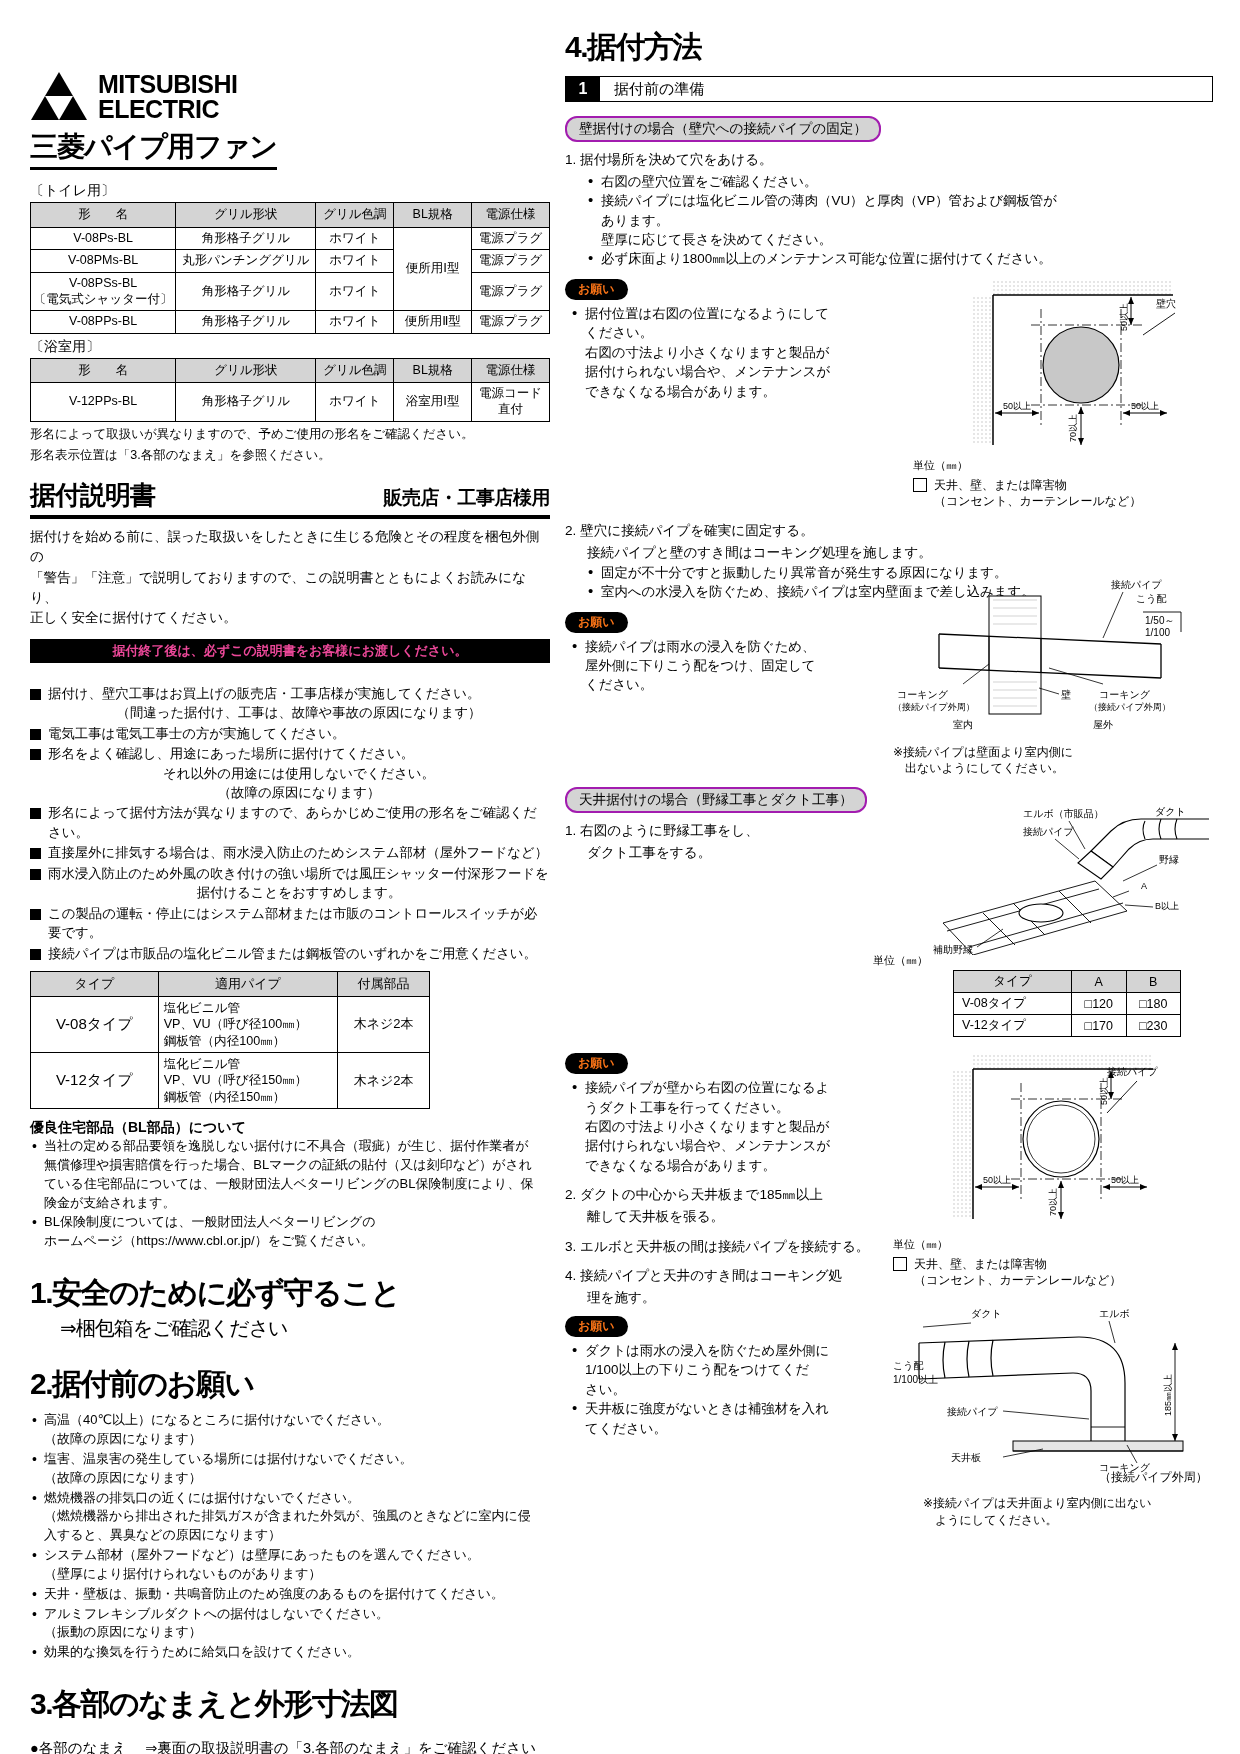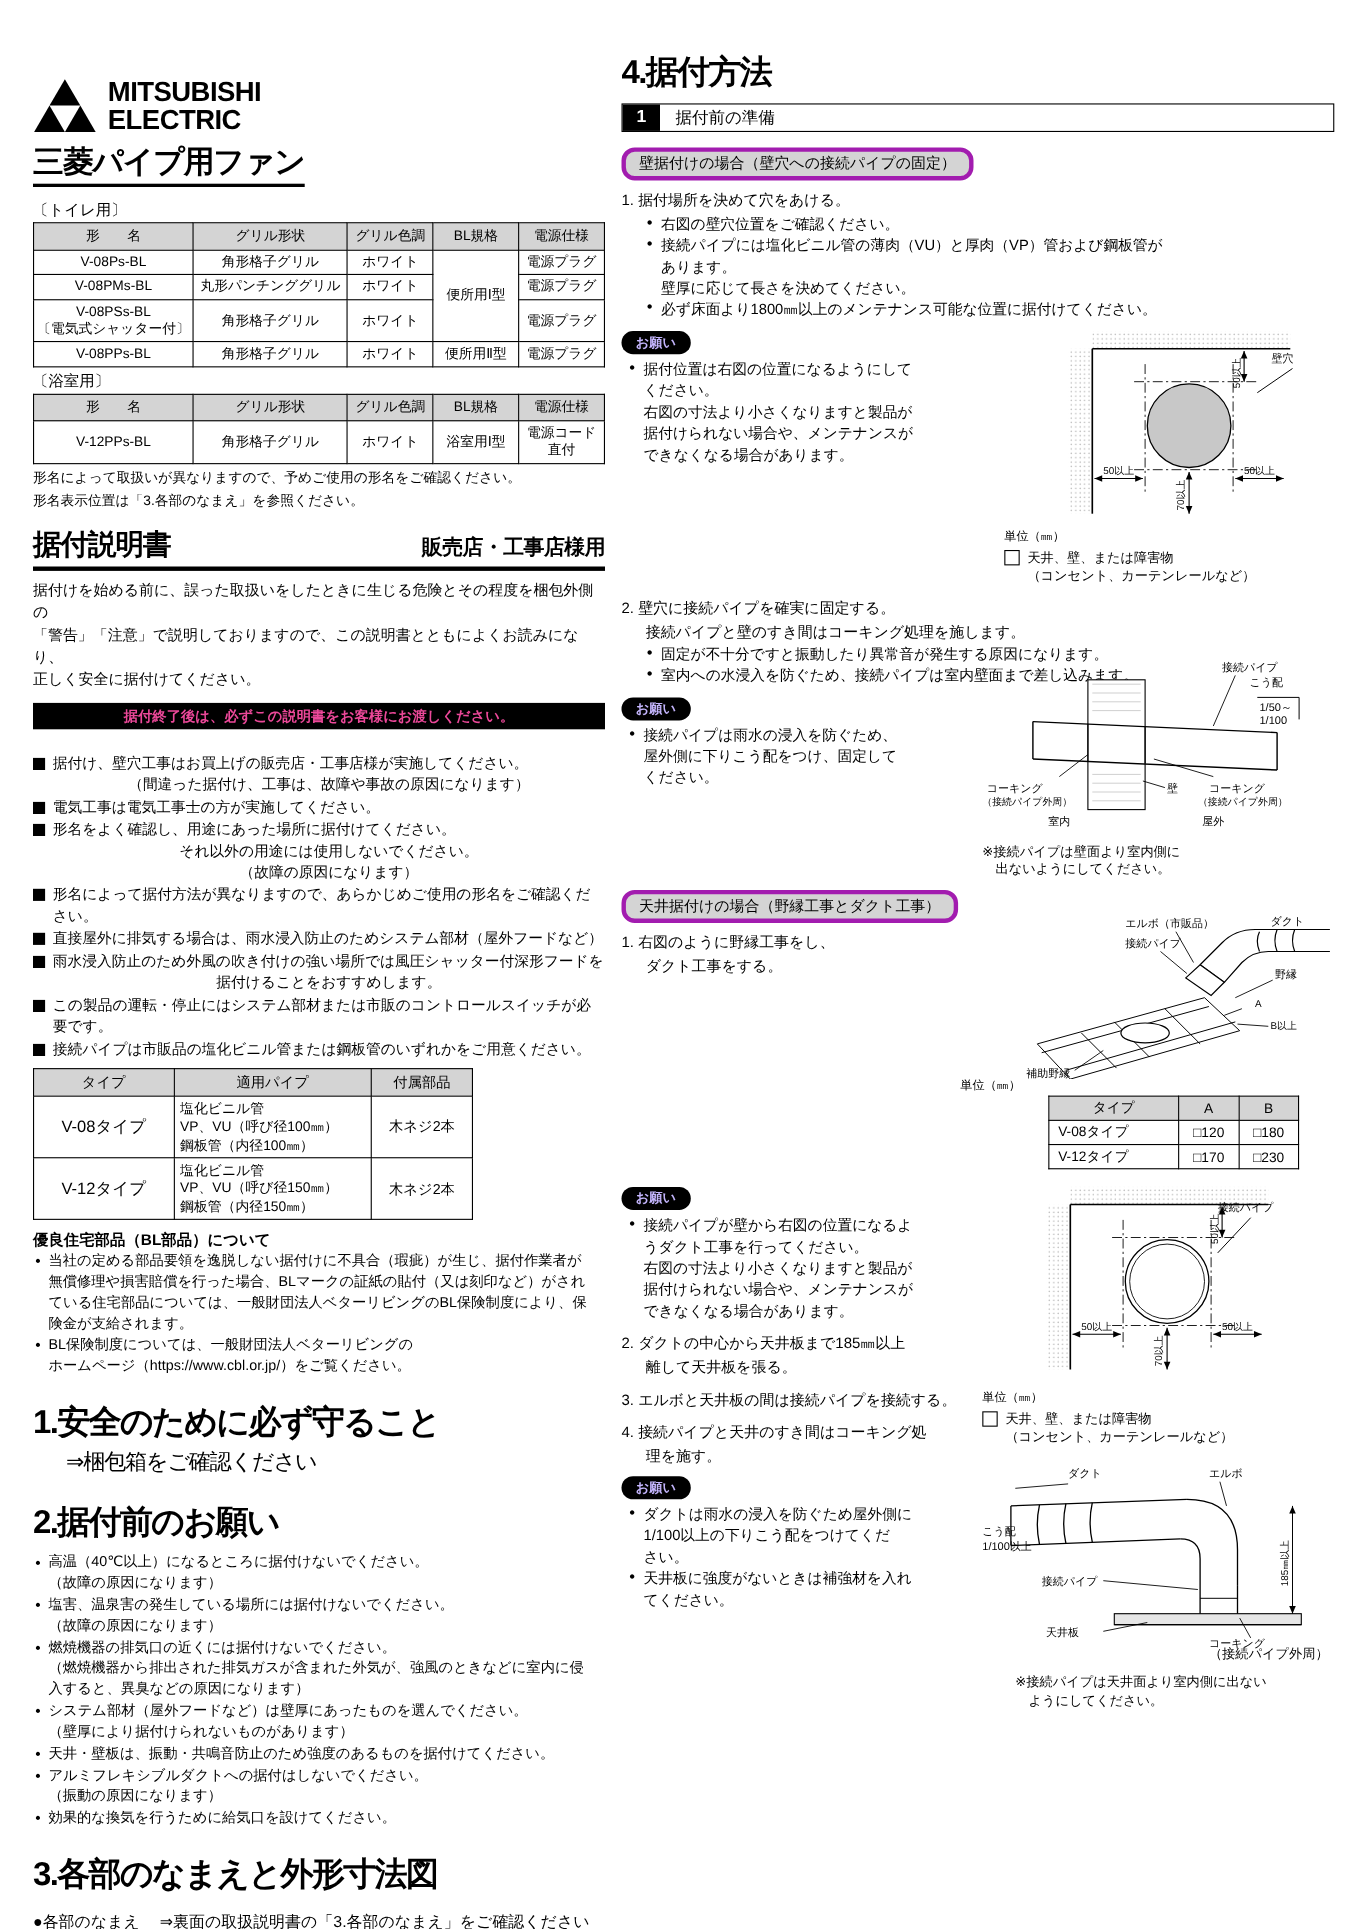--- a/index.html
+++ b/index.html
@@ -8,21 +8,21 @@
     background: #ffffff;
     font-family: "Liberation Sans", "DejaVu Sans", sans-serif;
     color: #000;
     position: relative;
     overflow: hidden;
   }
   .page { position: relative; width: 1240px; height: 1754px; padding: 0; }
 
   
   .col-left  { position: absolute; left: 30px;  top: 70px;  width: 520px; }
-  .col-right { position: absolute; left: 565px; top: 45px;  width: 648px; }
+  .col-right { position: absolute; left: 565px; top: 27px;  width: 648px; }
 
   
   .logo-row { display: flex; align-items: flex-start; gap: 10px; margin-bottom: 6px; }
   .mitsu-mark { width: 58px; height: 52px; position: relative; flex: none; }
   .logo-text { font-weight: bold; font-size: 25px; line-height: 25px; letter-spacing: -0.5px; padding-top: 2px; }
 
   .brand-title {
     font-size: 28px; font-weight: bold; letter-spacing: -1px;
     border-bottom: 3px solid #000; display: inline-block; padding-bottom: 1px;
     margin-bottom: 8px;
@@ -82,25 +82,25 @@
   .sec-sub { font-size: 20px; font-weight: normal; letter-spacing: -1px; padding-left: 30px; margin-top: 1px; }
   .sec-line { font-size: 14.5px; margin-top: 12px; line-height: 1.6; }
 
   
   h2.rsec { font-size: 30px; font-weight: bold; letter-spacing: -1.5px; }
   .step-bar { display: flex; align-items: stretch; border: 1px solid #000; margin-top: 8px; height: 26px; }
   .step-num { background: #000; color: #fff; font-weight: bold; width: 34px; text-align: center; font-size: 16px; line-height: 24px; }
   .step-title { flex: 1; font-size: 15px; padding: 3px 0 0 14px; }
 
   .pill {
-    display: inline-block; border: 4px solid #a21caf; border-radius: 12px;
+    display: inline-block; border: 2px solid #a21caf; border-radius: 12px;
     background: #d4d4d4; font-size: 13.6px; padding: 2px 12px; margin: 14px 0 8px;
   }
   .onegai {
-    display: inline-block; background: #000; color: #c4b5fd; border-radius: 11px;
+    display: inline-block; background: #000; color: #f97316; border-radius: 11px;
     font-size: 12px; font-weight: bold; padding: 2px 13px; margin: 6px 0 4px;
   }
 
   .numlist { font-size: 13.6px; line-height: 1.45; }
   .numlist .num { margin-bottom: 2px; }
   .numlist .ind { padding-left: 22px; }
   ul.dot2 { list-style: none; padding-left: 22px; font-size: 13.4px; line-height: 1.45; }
   ul.dot2 > li { position: relative; padding-left: 14px; margin-bottom: 0px; }
   ul.dot2 > li::before { content: "\2022"; position: absolute; left: 1px; top: -2px; font-size: 15px; }
   ul.dot2 > li .sub { display: block; }

